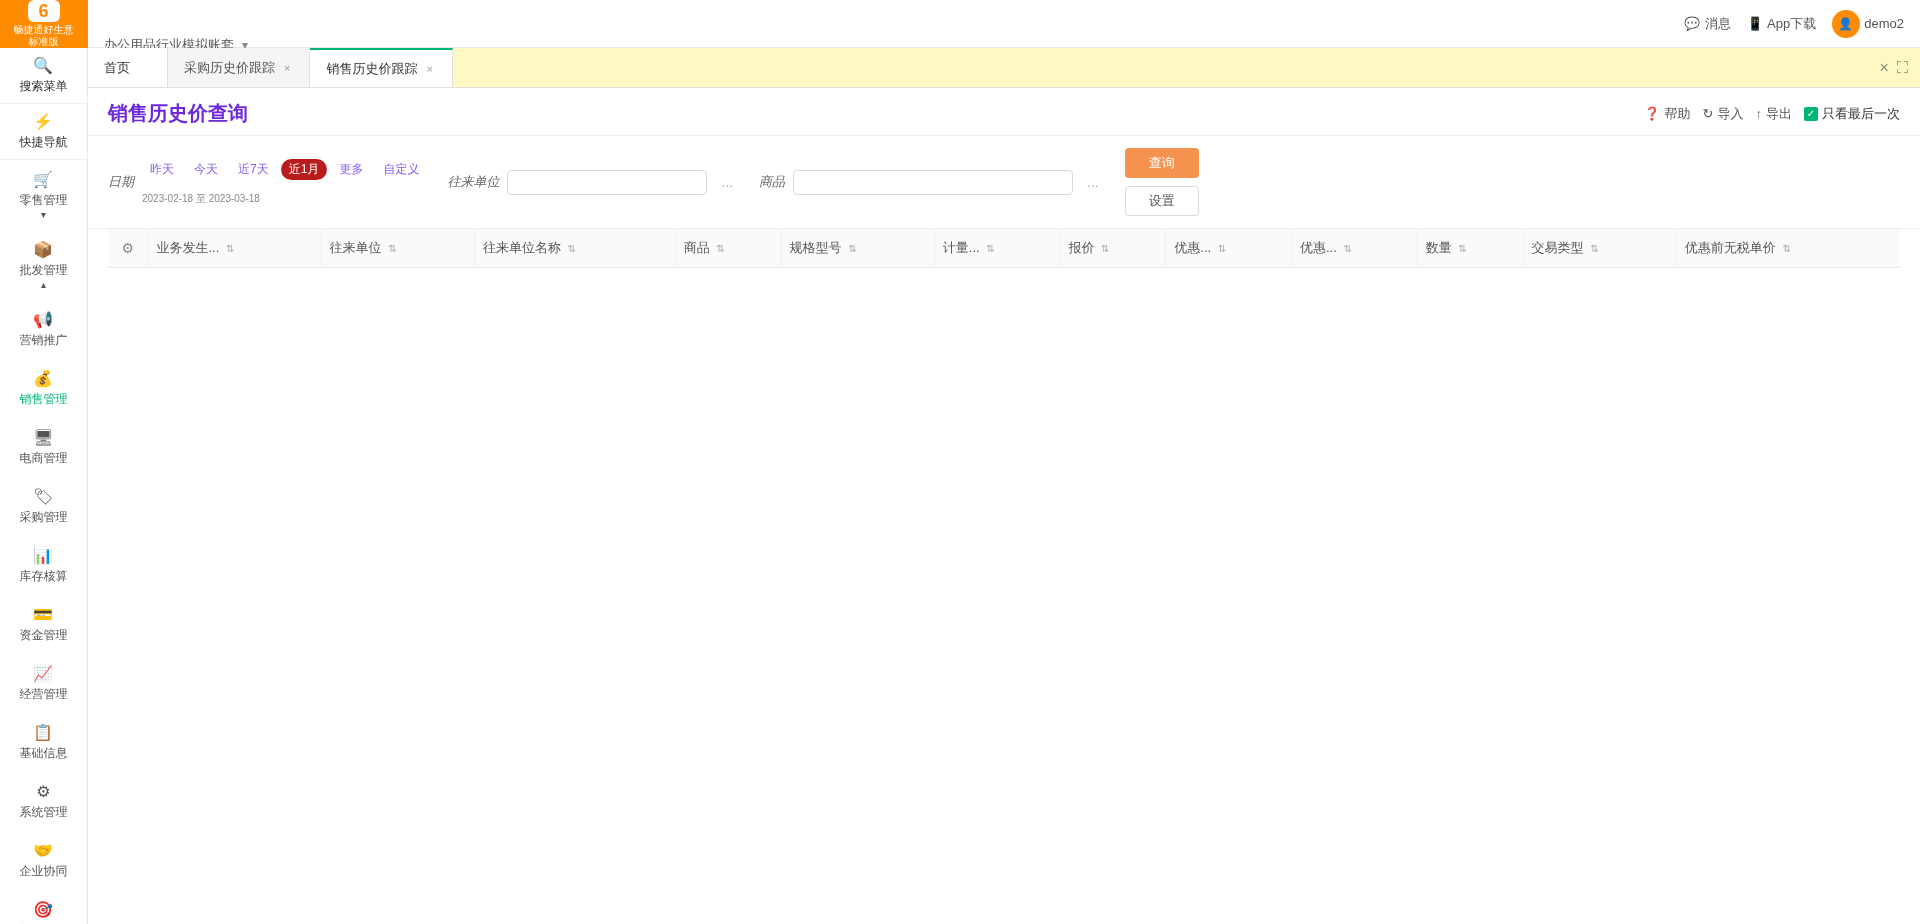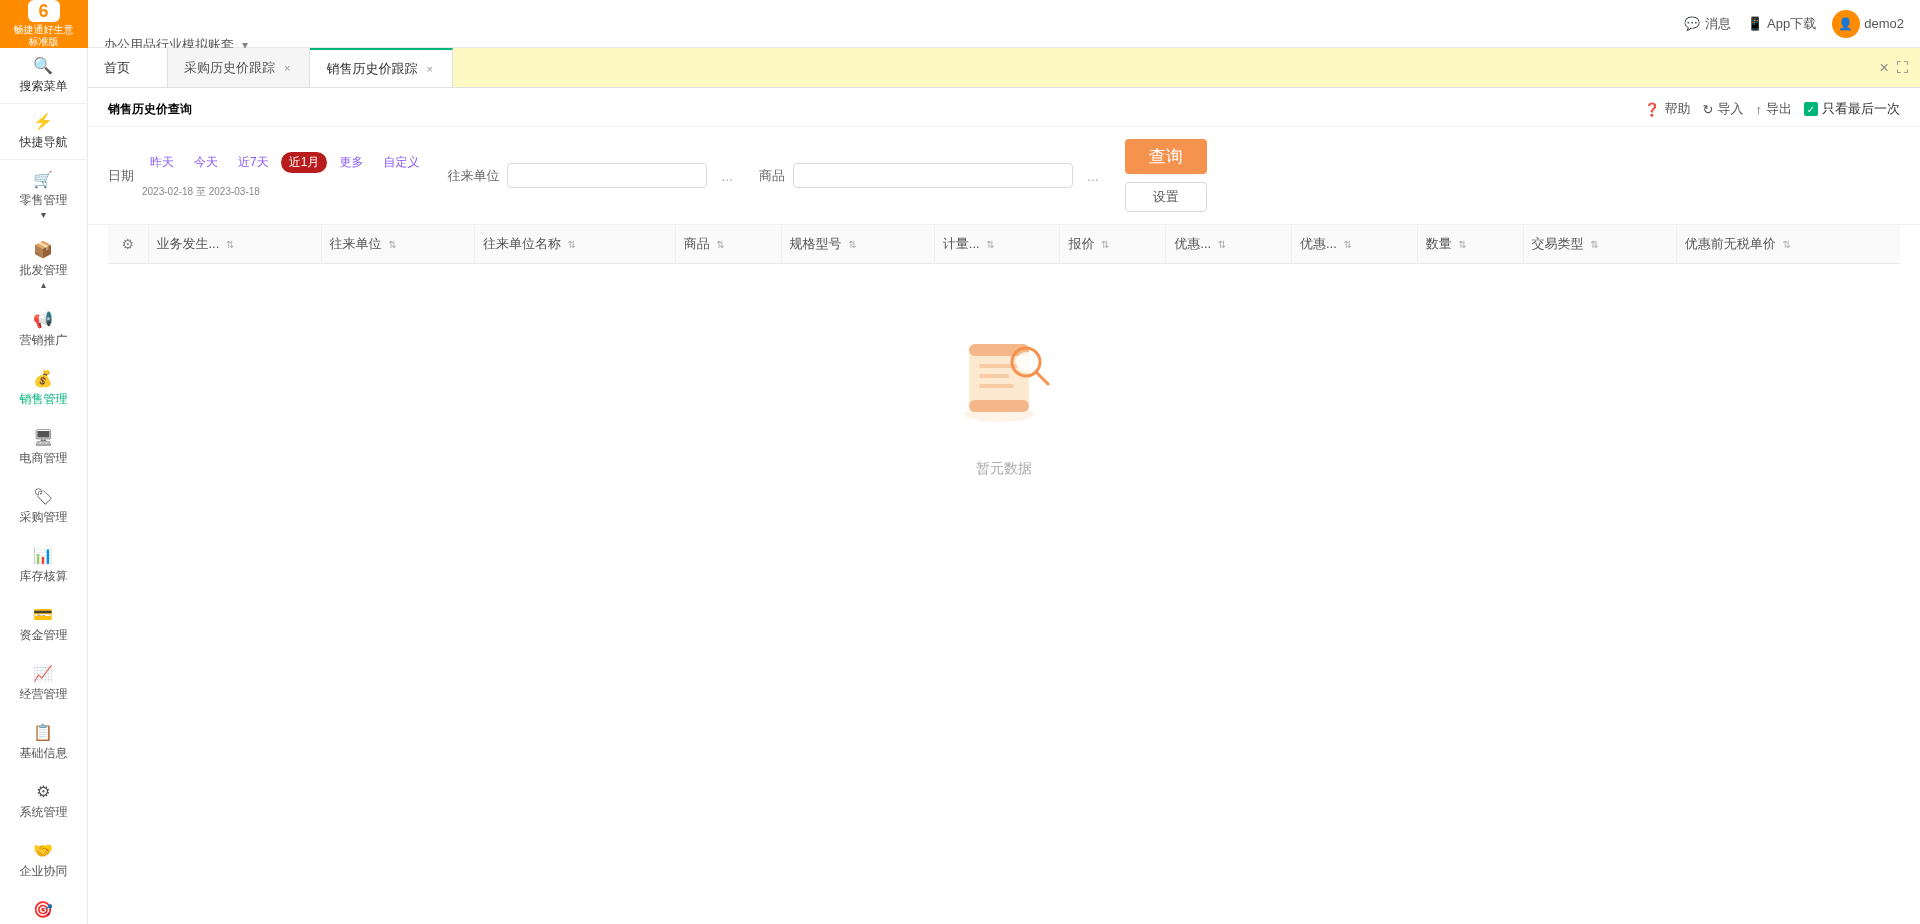--- a/index.html
+++ b/index.html
@@ -38,38 +38,38 @@
     .tab-close { font-size: 11px; color: #999; cursor: pointer; padding: 1px 3px; border-radius: 3px; }
     .tab-spacer { flex: 1; }
     .tabbar-right { display: flex; align-items: center; padding: 0 12px; gap: 8px; }
     .tabbar-btn { font-size: 16px; color: #888; cursor: pointer; }
 
     
     .page-content { flex: 1; background: #fff; padding: 0; overflow: hidden; display: flex; flex-direction: column; }
 
     
     .page-header { padding: 12px 20px 8px 20px; display: flex; align-items: center; justify-content: space-between; border-bottom: 1px solid #f0f0f0; }
-    .page-title { font-size: 12px; font-weight: 600; color: #000000; }
+    .page-title { font-size: 20px; font-weight: 600; color: #6d28d9; }
     .page-header-actions { display: flex; align-items: center; gap: 12px; }
     .header-action { display: flex; align-items: center; gap: 4px; color: #555; font-size: 13px; cursor: pointer; }
     .checkbox-container { display: flex; align-items: center; gap: 4px; }
     .custom-checkbox { width: 14px; height: 14px; background: #00b578; border-radius: 2px; display: flex; align-items: center; justify-content: center; }
     .custom-checkbox-check { color: #fff; font-size: 10px; }
 
     
     .filter-bar { padding: 12px 20px; border-bottom: 1px solid #f0f0f0; display: flex; align-items: center; gap: 20px; }
     .filter-group { display: flex; align-items: center; gap: 8px; }
-    .filter-label { color: #666; font-size: 13px; }
+    .filter-label { color: #666; font-size: 13px; font-style: italic; }
     .date-pills { display: flex; align-items: center; gap: 4px; }
     .pill { padding: 2px 8px; border-radius: 12px; font-size: 12px; cursor: pointer; color: #8b5cf6; }
     .pill.active { background: #b91c1c; color: #fff; }
     .date-range { font-size: 10px; color: #888; margin-top: 12px; }
     .filter-input { border: 1px solid #d9d9d9; border-radius: 4px; padding: 4px 10px; font-size: 13px; color: #333; min-width: 180px; background: #fff; outline: none; }
     .filter-dots { color: #aaa; font-size: 14px; cursor: pointer; padding: 2px 6px; }
-    .query-btn { background: #f5924e; color: #fff; border: none; border-radius: 4px; padding: 6px 24px; font-size: 17px; cursor: pointer; }
+    .query-btn { background: #f5924e; color: #fff; border: none; border-radius: 4px; padding: 6px 24px; font-size: 13px; cursor: pointer; }
     .setting-btn { background: #fff; color: #555; border: 1px solid #d9d9d9; border-radius: 4px; padding: 5px 14px; font-size: 13px; cursor: pointer; margin-top: 4px; }
     .btn-group { display: flex; flex-direction: column; gap: 4px; }
 
     
     .table-container { flex: 1; overflow: auto; padding: 0 20px; }
     table { width: 100%; border-collapse: collapse; font-size: 13px; }
     thead tr { background: #fafafa; border-bottom: 1px solid #e8e8e8; }
     th { padding: 10px 8px; text-align: left; color: #555; font-weight: 500; white-space: nowrap; border-right: 1px solid #f0f0f0; position: relative; cursor: pointer; }
     th:last-child { border-right: none; }
     th .sort-icon { color: #aaa; font-size: 10px; margin-left: 3px; }
@@ -330,39 +330,16 @@
             <th>
               <span>优惠前无税单价</span>
               <span class="sort-icon">⇅</span>
             </th>
           </tr>
         </thead>
         <tbody>
         </tbody>
       </table>
 
-      <div class="empty-state">
-        <div class="empty-illustration">
-          
-          <svg width="120" height="110" viewBox="0 0 120 110">
-
-            <ellipse cx="55" cy="90" rx="35" ry="8" fill="#fde8d0" opacity="0.5"></ellipse>
-            <rect x="25" y="20" width="60" height="68" rx="6" ry="6" fill="#fde8d0"></rect>
-            <rect x="25" y="20" width="60" height="12" rx="6" ry="6" fill="#f5b68a"></rect>
-            <rect x="25" y="76" width="60" height="12" rx="6" ry="6" fill="#f5b68a"></rect>
-
-            <rect x="35" y="40" width="40" height="4" rx="2" fill="#f5b68a" opacity="0.6"></rect>
-            <rect x="35" y="50" width="30" height="4" rx="2" fill="#f5b68a" opacity="0.6"></rect>
-            <rect x="35" y="60" width="35" height="4" rx="2" fill="#f5b68a" opacity="0.6"></rect>
-
-            <circle cx="82" cy="38" r="14" fill="none" stroke="#f5924e" stroke-width="3"></circle>
-            <circle cx="82" cy="38" r="10" fill="#fff" opacity="0.8"></circle>
-            <line x1="92" y1="48" x2="104" y2="60" stroke="#f5924e" stroke-width="3" stroke-linecap="round"></line>
-
-            <circle cx="78" cy="34" r="3" fill="#fff" opacity="0.5"></circle>
-          </svg>
-        </div>
-        <span class="empty-text">暂元数据</span>
-      </div>
     </div>
 
   </div>
 </div>
 
 </body></html>

